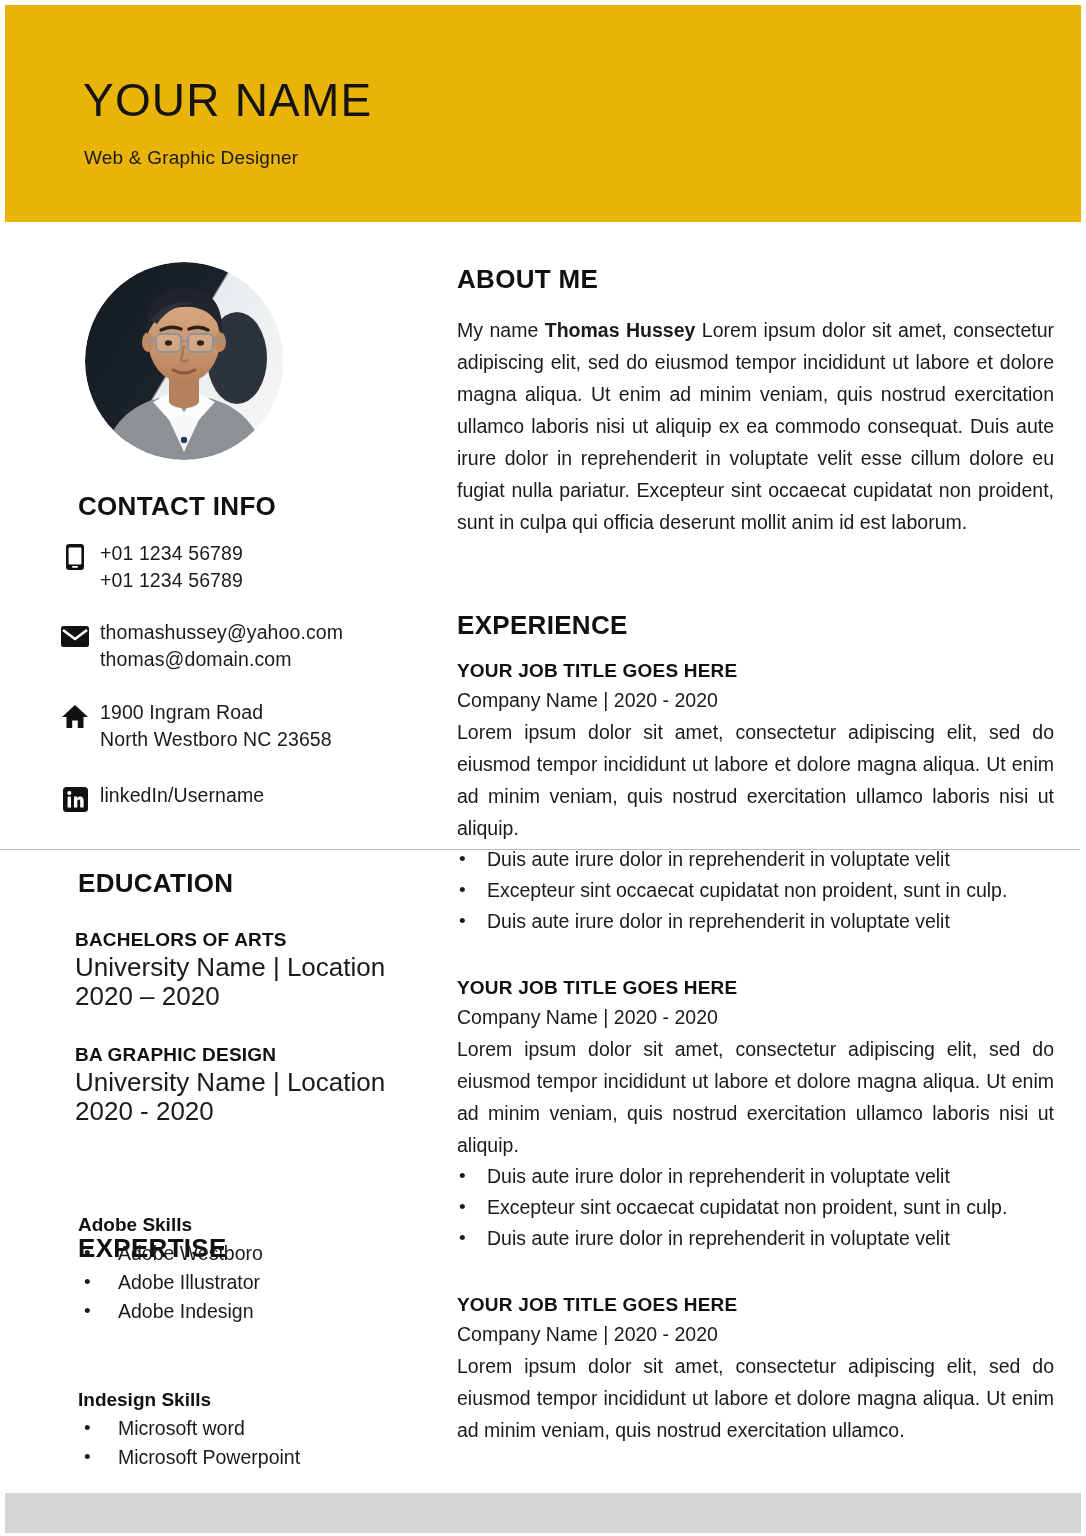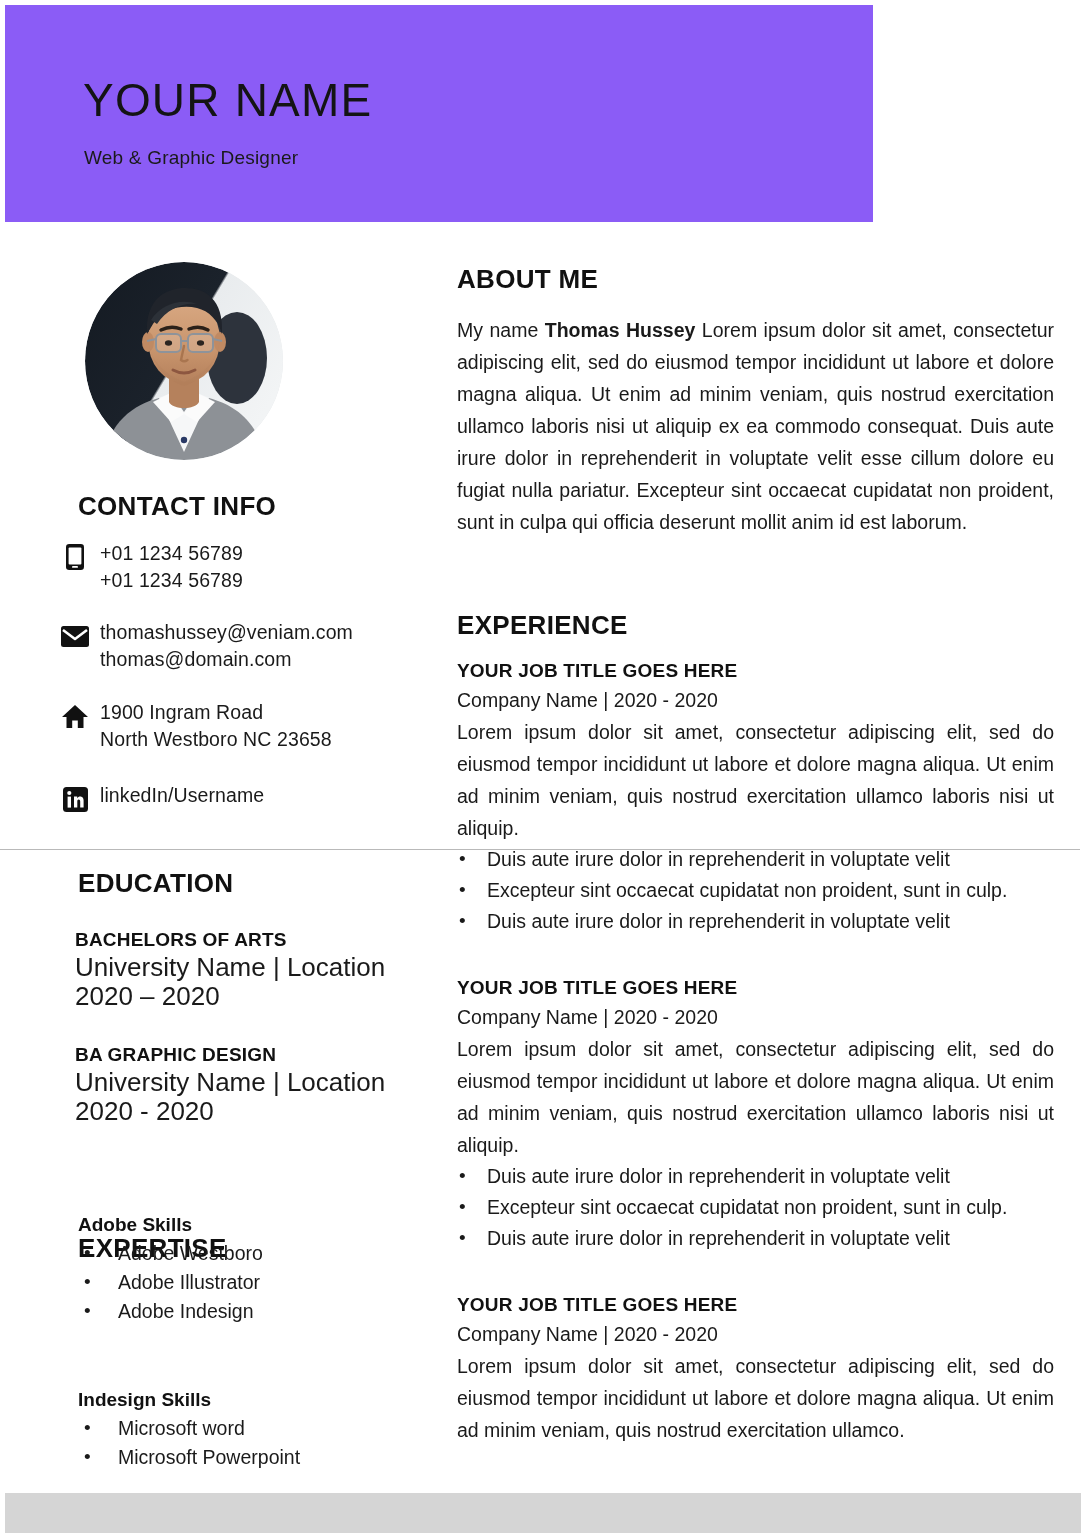--- a/index.html
+++ b/index.html
@@ -23,23 +23,23 @@
     width: 1086px;
     height: 1536px;
     background: #ffffff;
   }
 
   
   .header-band {
     position: absolute;
     left: 5px;
     top: 5px;
-    width: 868px;
+    width: 1076px;
     height: 217px;
-    background: #8b5cf6;
+    background: #eab308;
   }
   .header-name {
     position: absolute;
     left: 78px;
     top: 72px;
     font-size: 46px;
     font-weight: 300;
     letter-spacing: 1.2px;
     color: #141414;
     line-height: 1;
@@ -366,21 +366,21 @@
     </div>
 
     <div class="contact-row c-email">
       <span class="c-icon">
         <svg width="28" height="21" viewBox="0 0 28 21">
           <rect x="0" y="0" width="28" height="21" rx="2.5" fill="#111111"></rect>
           <path d="M2 4 L14 13 L26 4" stroke="#ffffff" stroke-width="2.6" fill="none" stroke-linejoin="round"></path>
         </svg>
       </span>
       <span class="c-lines">
-        <div>thomashussey@veniam.com</div>
+        <div>thomashussey@yahoo.com</div>
         <div>thomas@domain.com</div>
       </span>
     </div>
 
     <div class="contact-row c-address">
       <span class="c-icon">
         <svg width="28" height="25" viewBox="0 0 28 25">
           <path d="M14 1 L27 13 L22.5 13 L22.5 24 L16.8 24 L16.8 16.5 L11.2 16.5 L11.2 24 L5.5 24 L5.5 13 L1 13 Z" fill="#111111"></path>
         </svg>
       </span>

